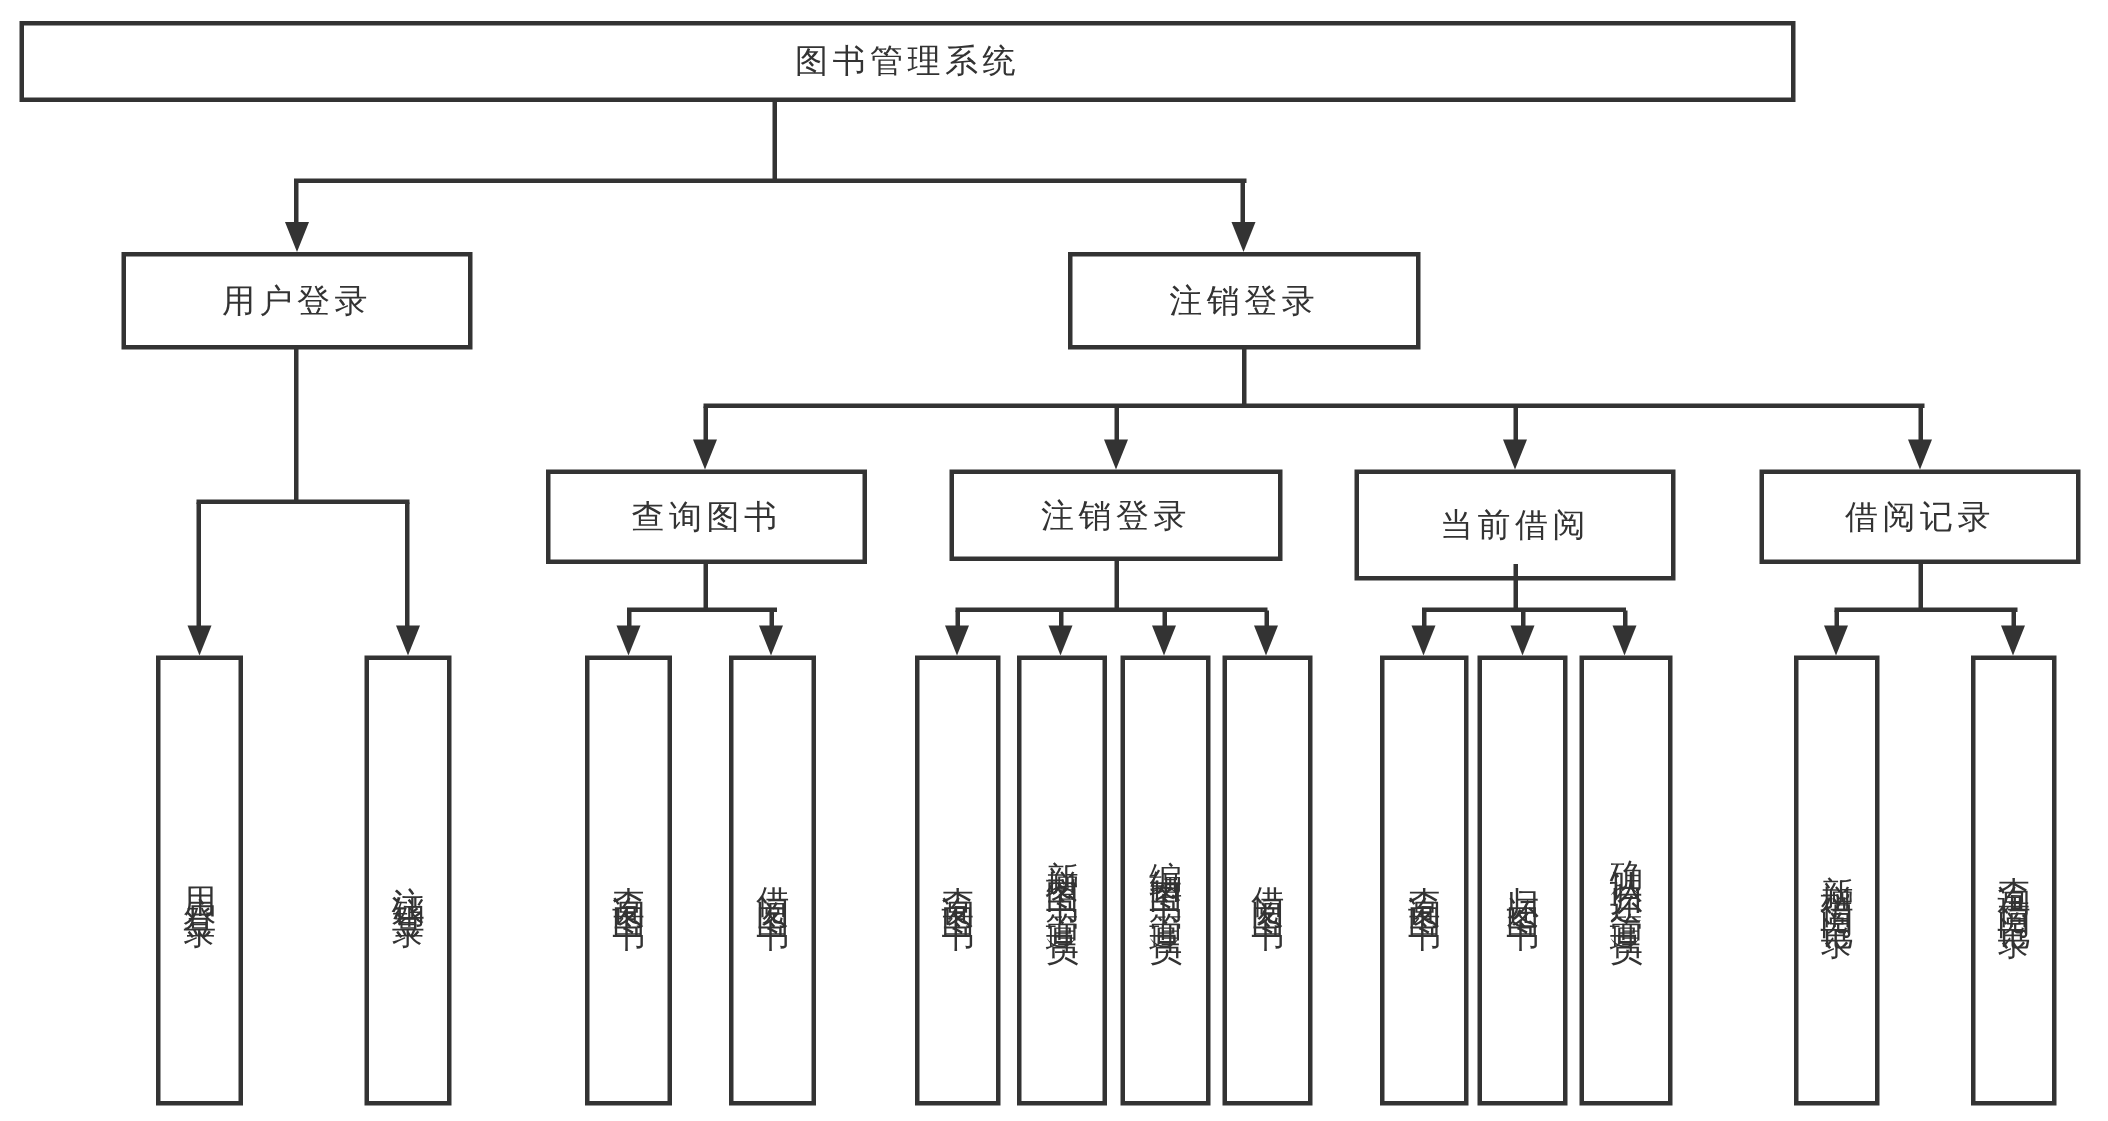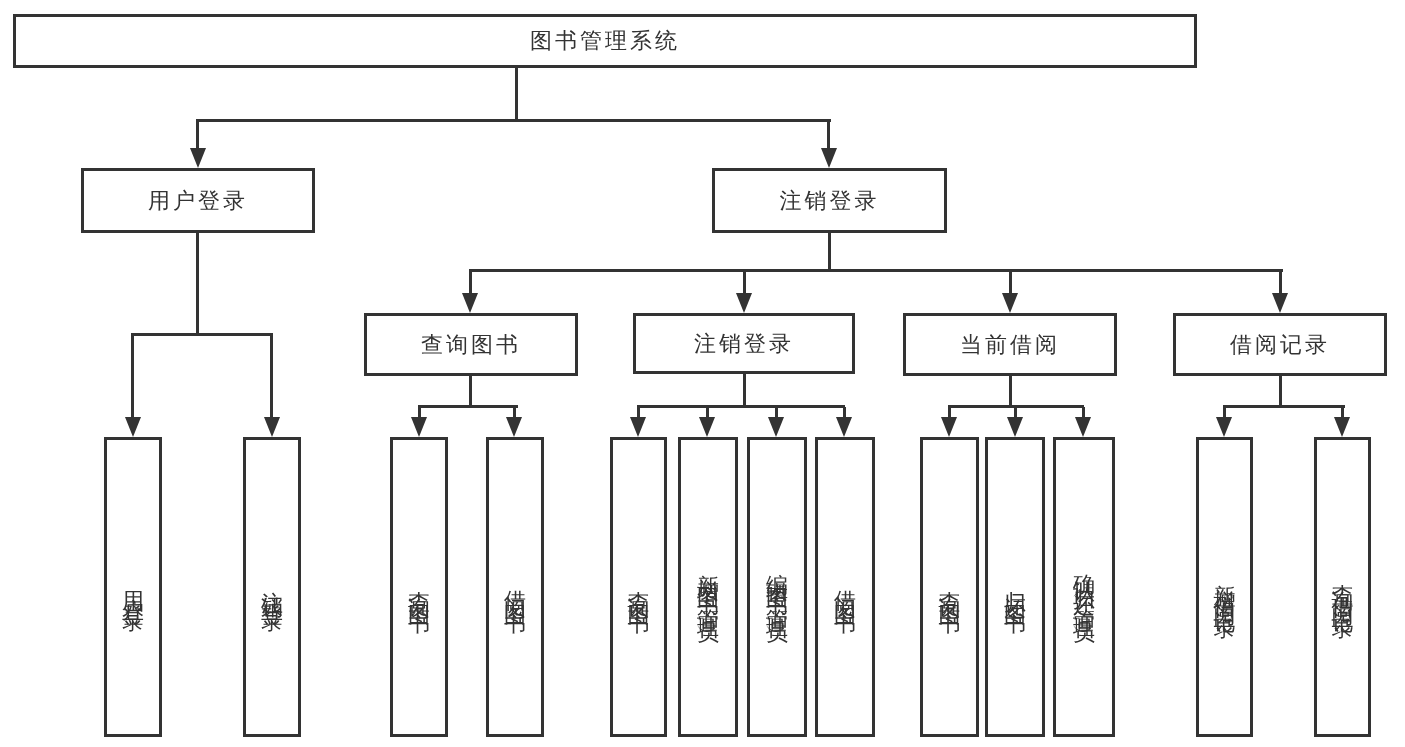--- a/index.html
+++ b/index.html
@@ -55,21 +55,21 @@
   </div>
 
   <div class="node hbox" style="left:364px; top:313px; width:214px; height:63px;">
     <span>查询图书</span>
   </div>
 
   <div class="node hbox" style="left:633px; top:313px; width:222px; height:61px;">
     <span>注销登录</span>
   </div>
 
-  <div class="node hbox" style="left:903px; top:313px; width:214px; height:63px;">
+  <div class="node hbox" style="left:903px; top:313px; width:214px; height:74px;">
     <span>当前借阅</span>
   </div>
 
   <div class="node hbox" style="left:1173px; top:313px; width:214px; height:63px;">
     <span>借阅记录</span>
   </div>
 
   <div class="node vbox" style="left:104px; width:58px;">
     <span class="vtext">用户登录</span>
   </div>

